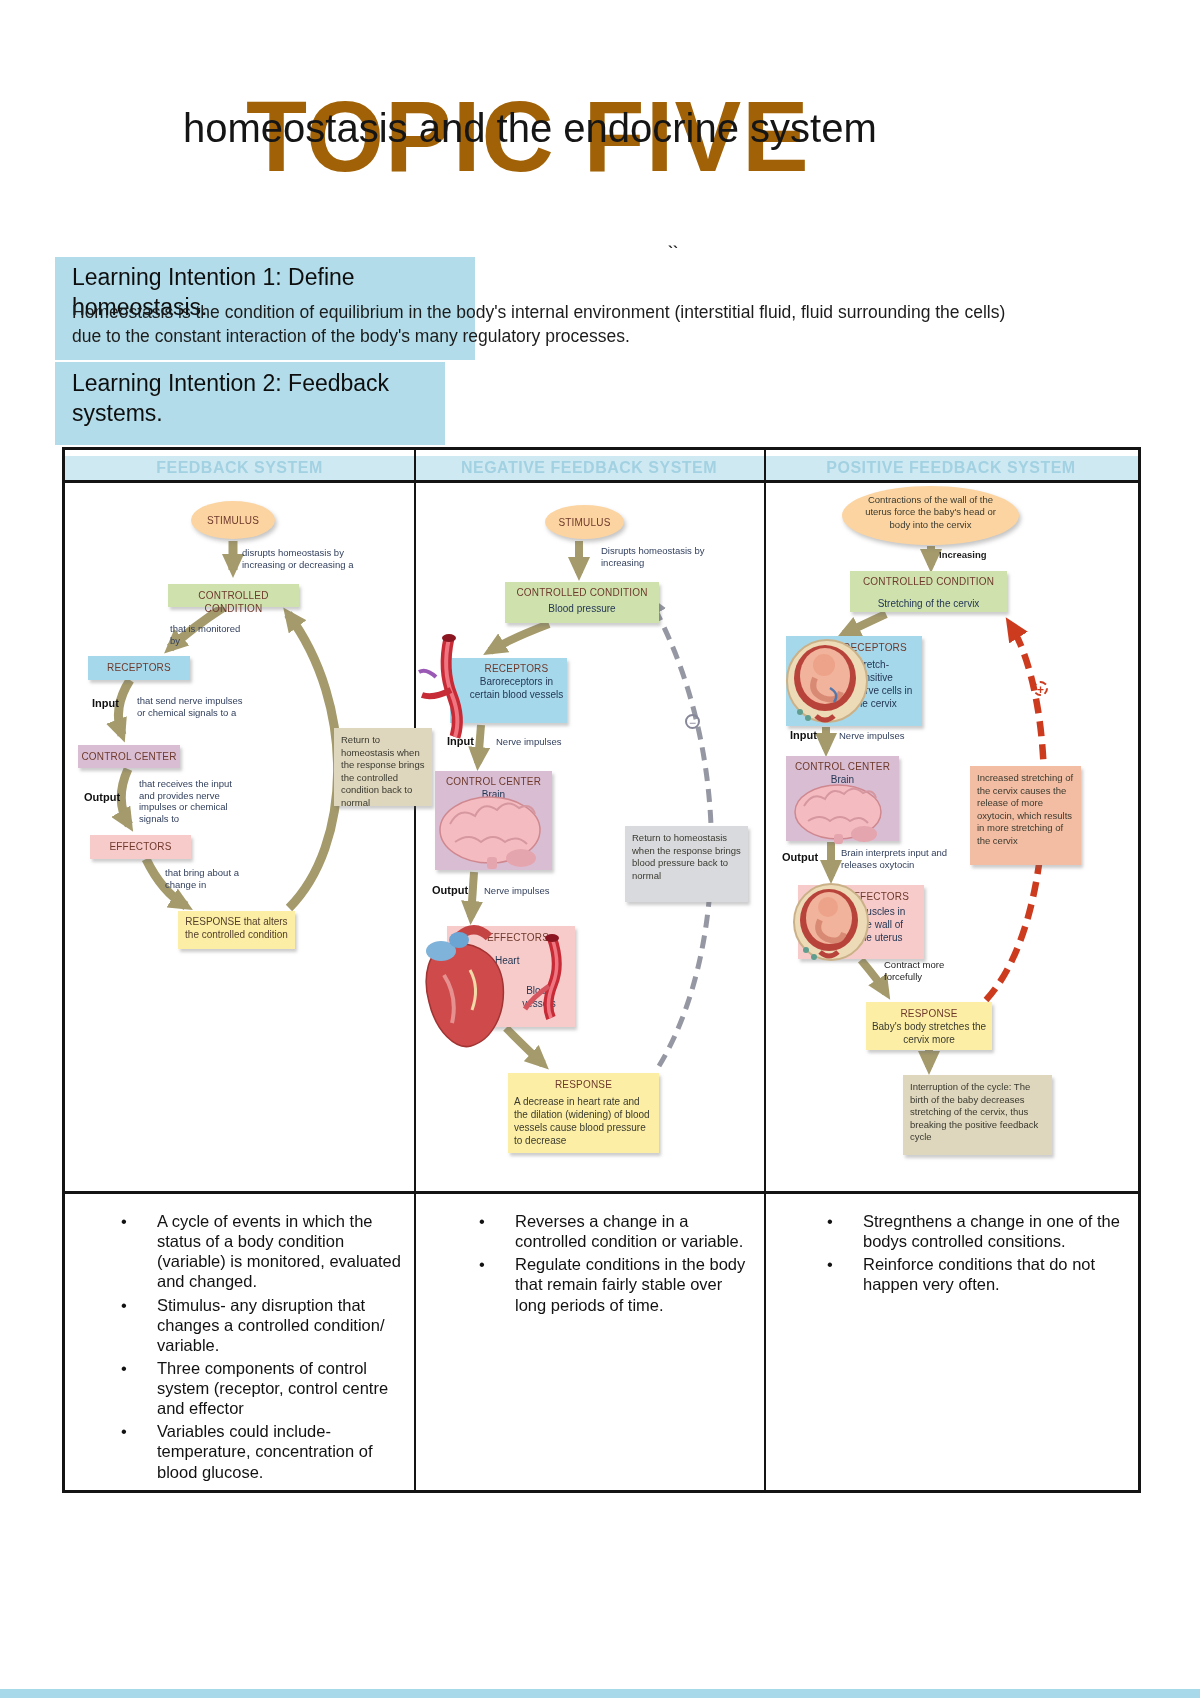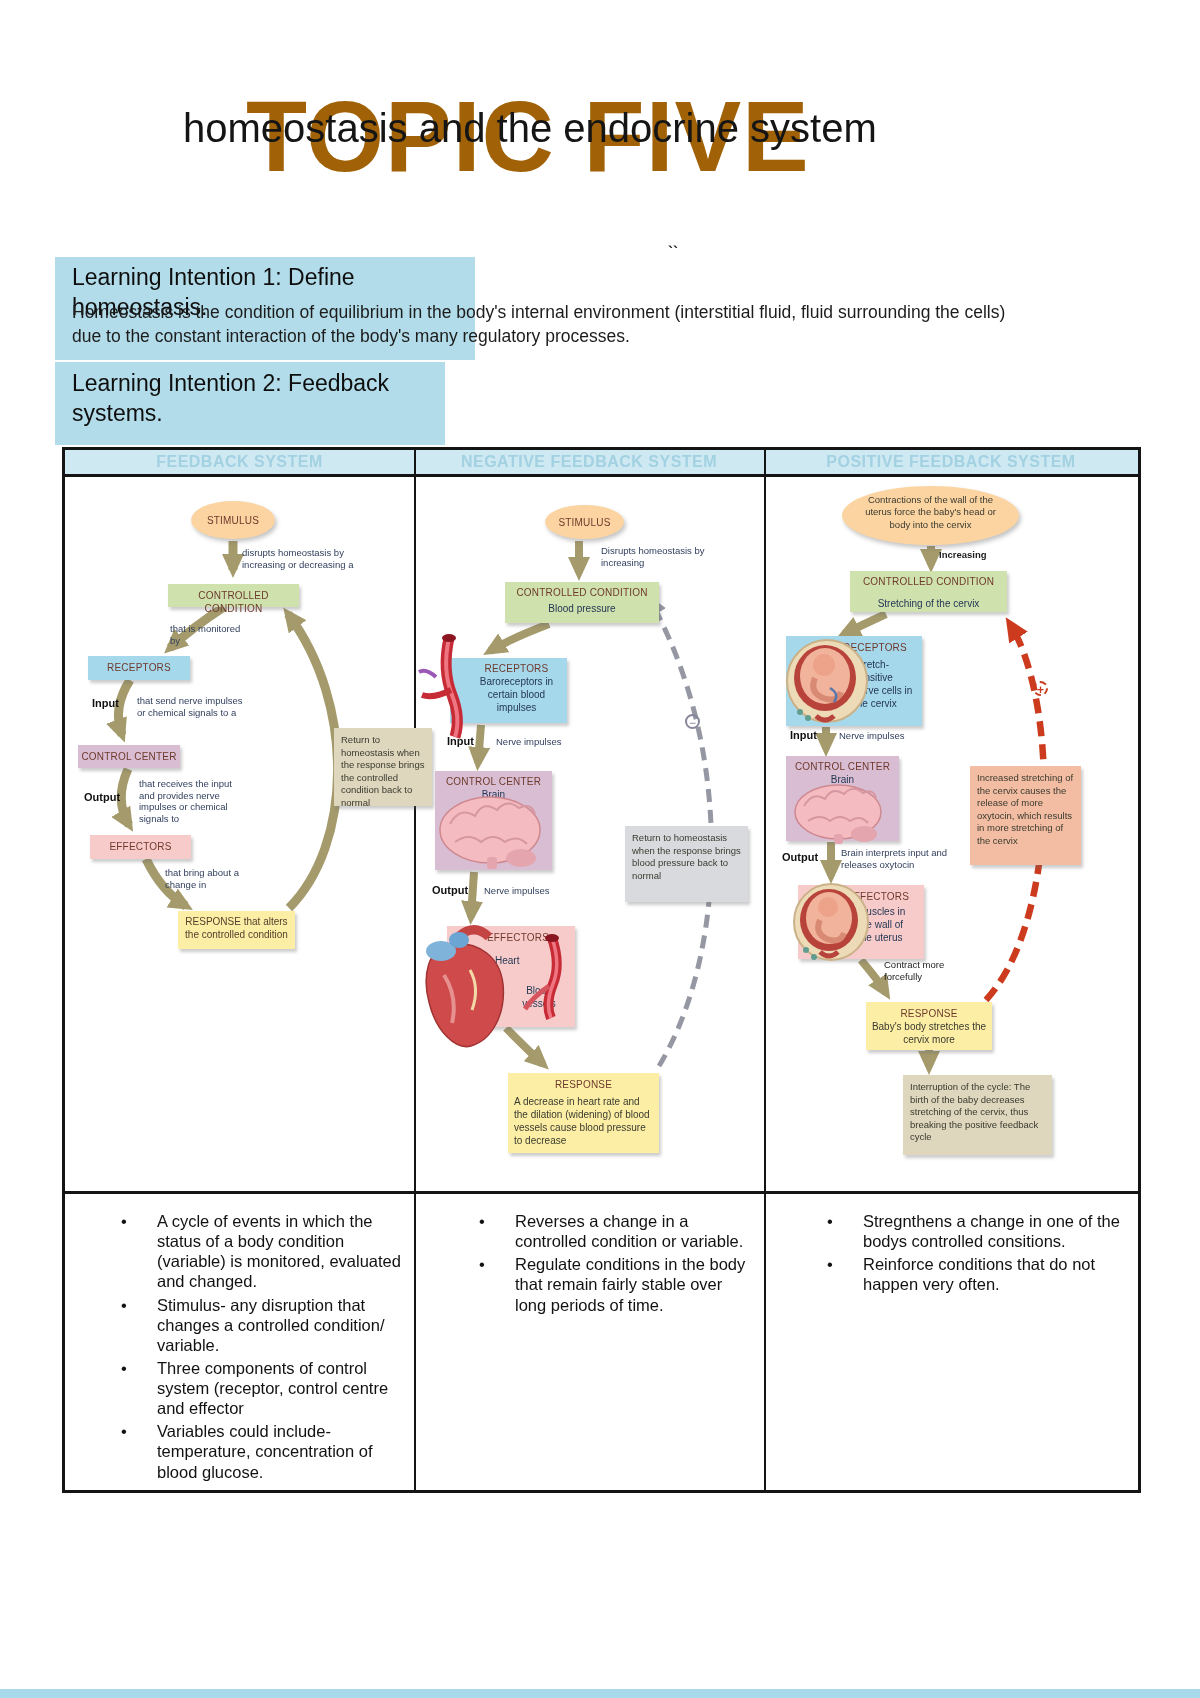--- a/index.html
+++ b/index.html
@@ -11,21 +11,21 @@
   .doc-title { position:absolute; left:183px; top:106px; font-size:40px; color:#151515; white-space:nowrap; }
   .stray { position:absolute; left:668px; top:243px; font-size:15px; color:#222; font-weight:bold; }
 
   .li-box { position:absolute; background:#b2dce9; }
   .li-heading { position:absolute; font-size:23px; color:#0e0e0e; line-height:1.32; }
   .li-heading span { display:block; }
   .para { position:absolute; left:72px; top:301px; width:948px; font-size:17.5px; color:#1c1c1c; line-height:1.36; }
 
   .ftable { position:absolute; left:62px; top:447px; width:1073px; height:1040px;
             border:3px solid #141414; box-sizing:content-box; }
-  .th-row { position:absolute; left:0; top:0; width:1073px; height:27px; background:#cfe9f3;
+  .th-row { position:absolute; left:0; top:6px; width:1073px; height:27px; background:#cfe9f3;
             border-bottom:3px solid #141414; box-sizing:border-box; display:flex; }
   .th { color:#a2d1e2; font-weight:bold; font-size:16px; text-align:center; line-height:24px;
         letter-spacing:0.5px; overflow:hidden; }
   .vline { position:absolute; top:0; bottom:0; width:2px; background:#141414; }
   .hline2 { position:absolute; left:0; width:1073px; top:741px; height:3px; background:#141414; }
 
   svg.layer { position:absolute; left:0; top:0; pointer-events:none; }
 
   .dbox { position:absolute; box-sizing:border-box; text-align:center; font-size:10px; line-height:1.3;
           box-shadow:2px 3px 3px rgba(110,110,110,0.35); }
@@ -160,21 +160,21 @@
   <div class="dbox oval" style="left:545px; top:505px; width:79px; height:34px; padding-top:11px;">
     <span class="t">STIMULUS</span>
   </div>
   <div class="note" style="left:601px; top:545px; width:112px;">Disrupts homeostasis by increasing</div>
   <div class="dbox green" style="left:505px; top:582px; width:154px; height:41px; padding-top:4px;">
     <span class="t">CONTROLLED CONDITION</span>
     <span class="s" style="margin-top:3px;">Blood pressure</span>
   </div>
   <div class="dbox blue" style="left:450px; top:658px; width:117px; height:65px; padding:4px 2px 0 18px;">
     <span class="t">RECEPTORS</span>
-    <span class="s">Baroreceptors in certain blood impulses</span>
+    <span class="s">Baroreceptors in certain blood vessels</span>
   </div>
   <div class="iolab" style="left:447px; top:735px;">Input</div>
   <div class="note" style="left:496px; top:736px; width:90px;">Nerve impulses</div>
   <div class="dbox mauve" style="left:435px; top:771px; width:117px; height:99px; padding-top:4px;">
     <span class="t">CONTROL CENTER</span>
     <span class="s">Brain</span>
   </div>
   <div class="iolab" style="left:432px; top:884px;">Output</div>
   <div class="note" style="left:484px; top:885px; width:90px;">Nerve impulses</div>
   <div class="dbox pinkb" style="left:447px; top:926px; width:128px; height:101px; padding-top:5px;">

